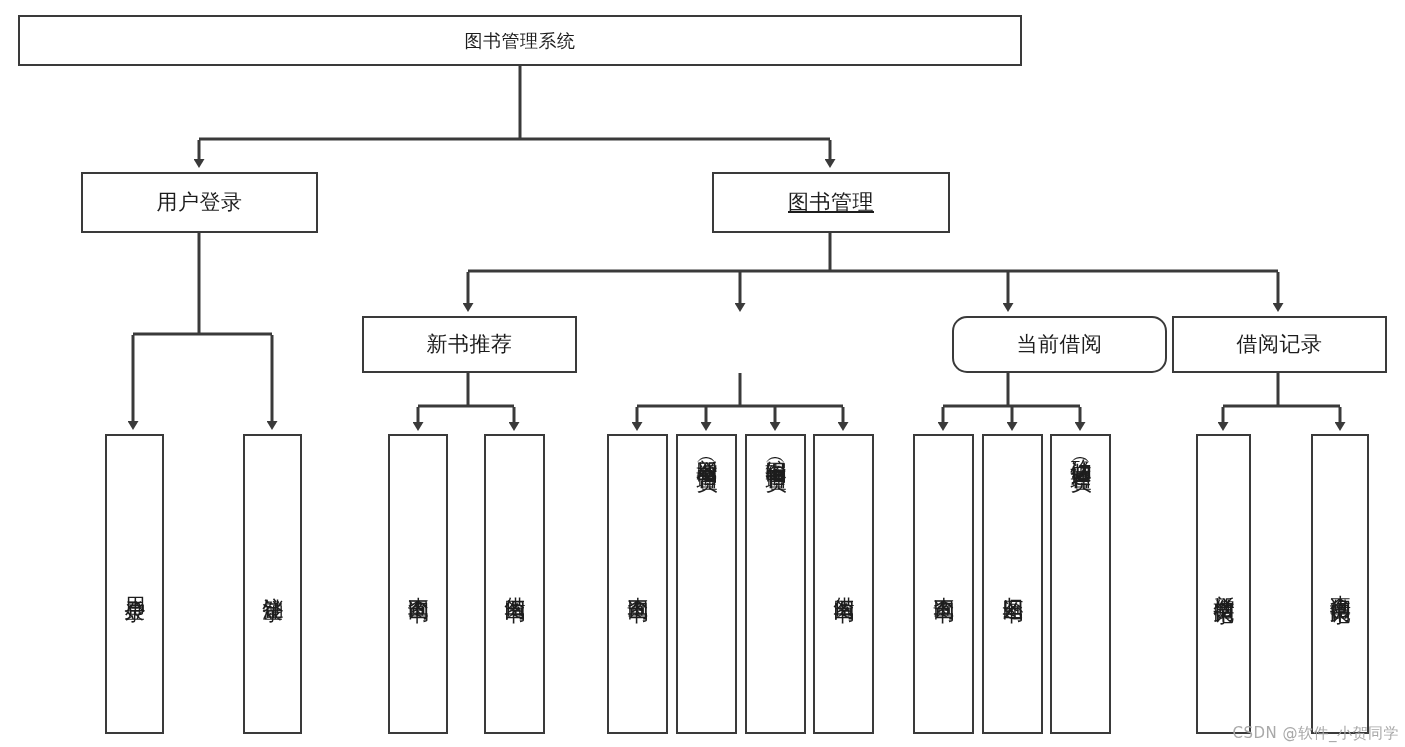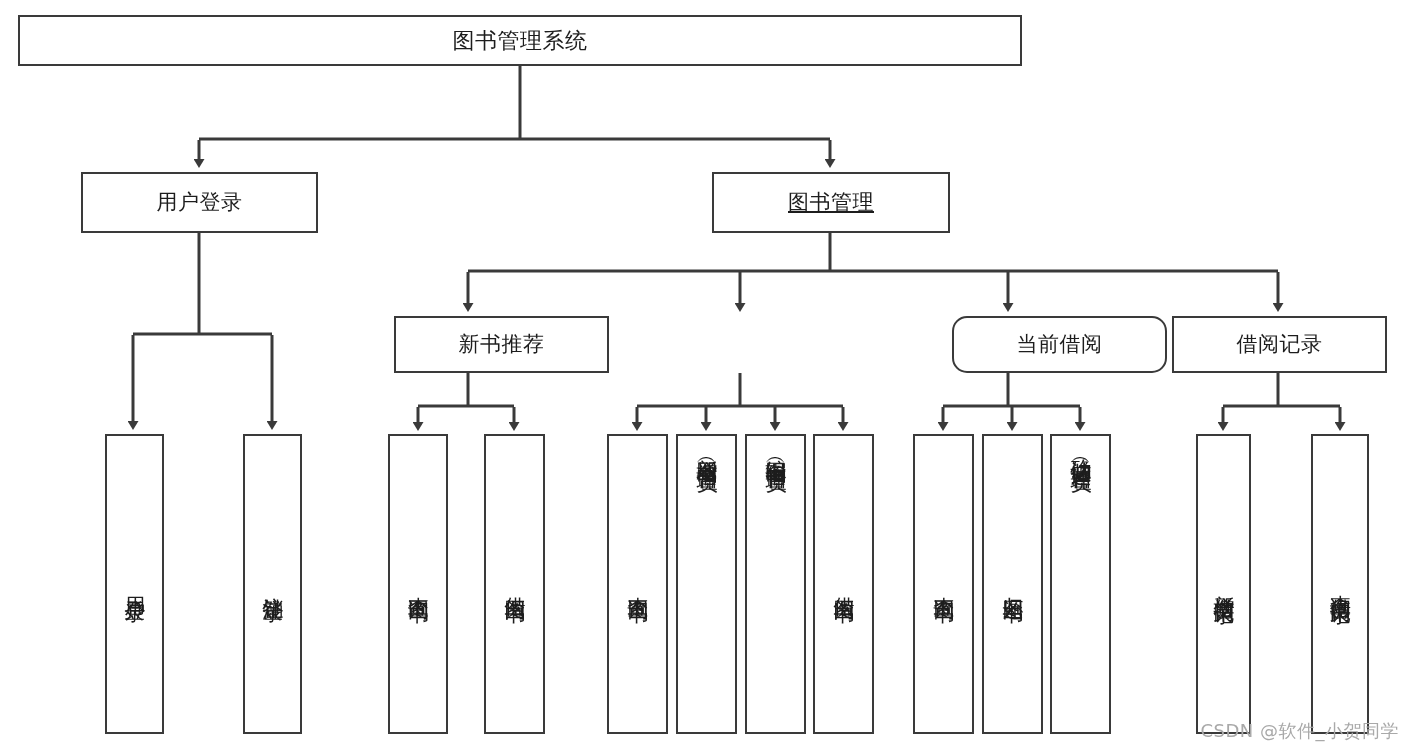--- a/index.html
+++ b/index.html
@@ -41,21 +41,21 @@
     display: block;
     text-align: center;
   }
   
   .node.h .label {
     writing-mode: horizontal-tb;
     font-size: 21px;
     letter-spacing: 0.5px;
   }
   .node.root .label {
-    font-size: 22px;
+    font-size: 18px;
   }
   
   .node.v {
     align-items: flex-start;
     justify-content: center;
     padding-top: 6px;
   }
   .node.v .label {
     writing-mode: vertical-rl;
     text-orientation: upright;
@@ -64,21 +64,21 @@
     white-space: nowrap;
   }
   .node.v.mid {
     align-items: center;
     padding-top: 0;
   }
   #watermark {
     position: absolute;
     right: 6px;
     bottom: 4px;
-    font-size: 18px;
+    font-size: 15px;
     color: #a9a9a9;
     font-family: "DejaVu Sans", "Liberation Sans", sans-serif;
     white-space: nowrap;
     letter-spacing: 0.5px;
   }
 </style>
 </head>
 <body>
 
 <div id="canvas">
@@ -137,21 +137,21 @@
     <span class="label">图书管理系统</span>
   </div>
 
   <div class="node h" id="n-l1-0" style="left: 81px; top: 172px; width: 237px; height: 61px;">
     <span class="label">用户登录</span>
   </div>
   <div class="node h" id="n-l1-1" style="left: 712px; top: 172px; width: 238px; height: 61px; text-decoration: underline;">
     <span class="label">图书管理</span>
   </div>
 
-  <div class="node h" id="n-l2-0" style="left: 362px; top: 316px; width: 215px; height: 57px; margin-left: 32px;">
+  <div class="node h" id="n-l2-0" style="left: 362px; top: 316px; width: 215px; height: 57px;">
     <span class="label">新书推荐</span>
   </div>
   <div class="node h" id="n-l2-2" style="left: 952px; top: 316px; width: 215px; height: 57px; border-radius: 15px;">
     <span class="label">当前借阅</span>
   </div>
   <div class="node h" id="n-l2-3" style="left: 1172px; top: 316px; width: 215px; height: 57px;">
     <span class="label">借阅记录</span>
   </div>
 
   <div class="node v mid" id="n-lf-0" style="left: 105px; top: 434px; width: 59px; height: 300px;">

